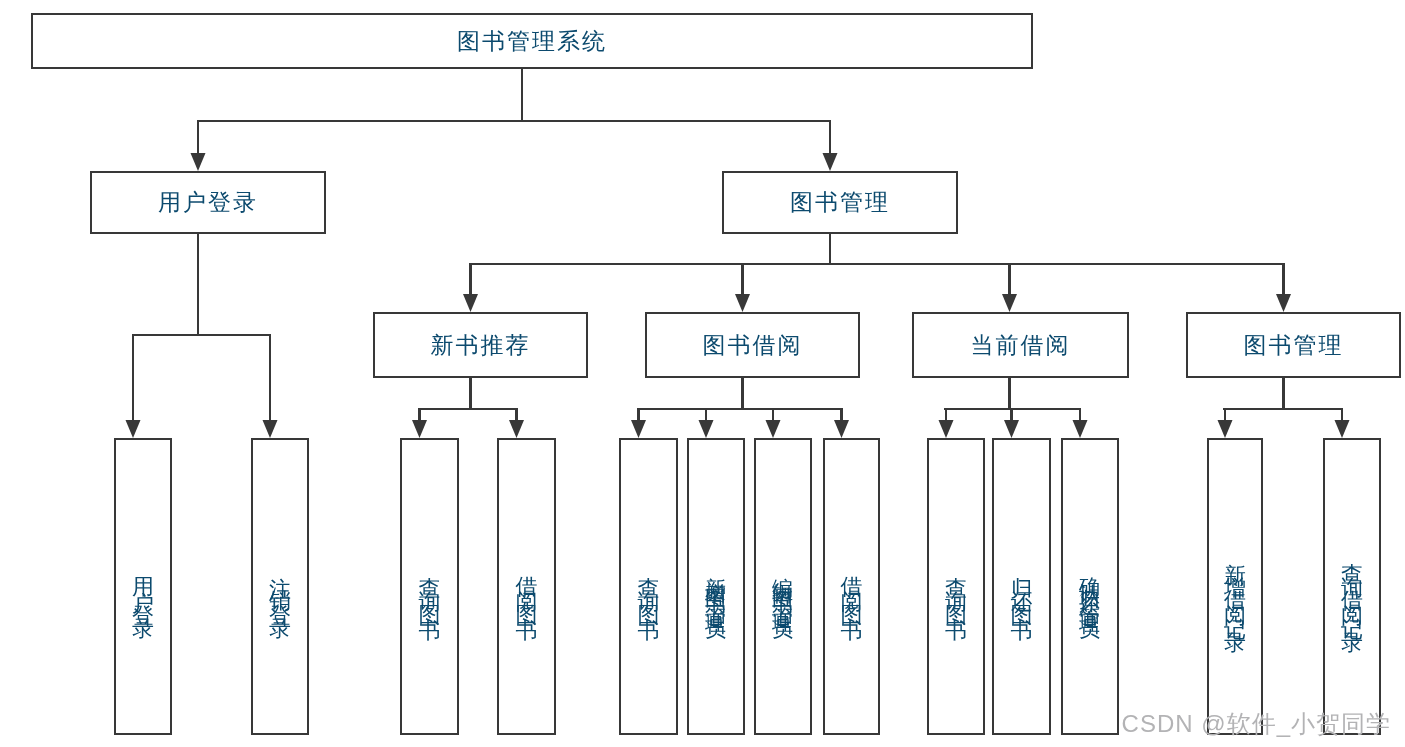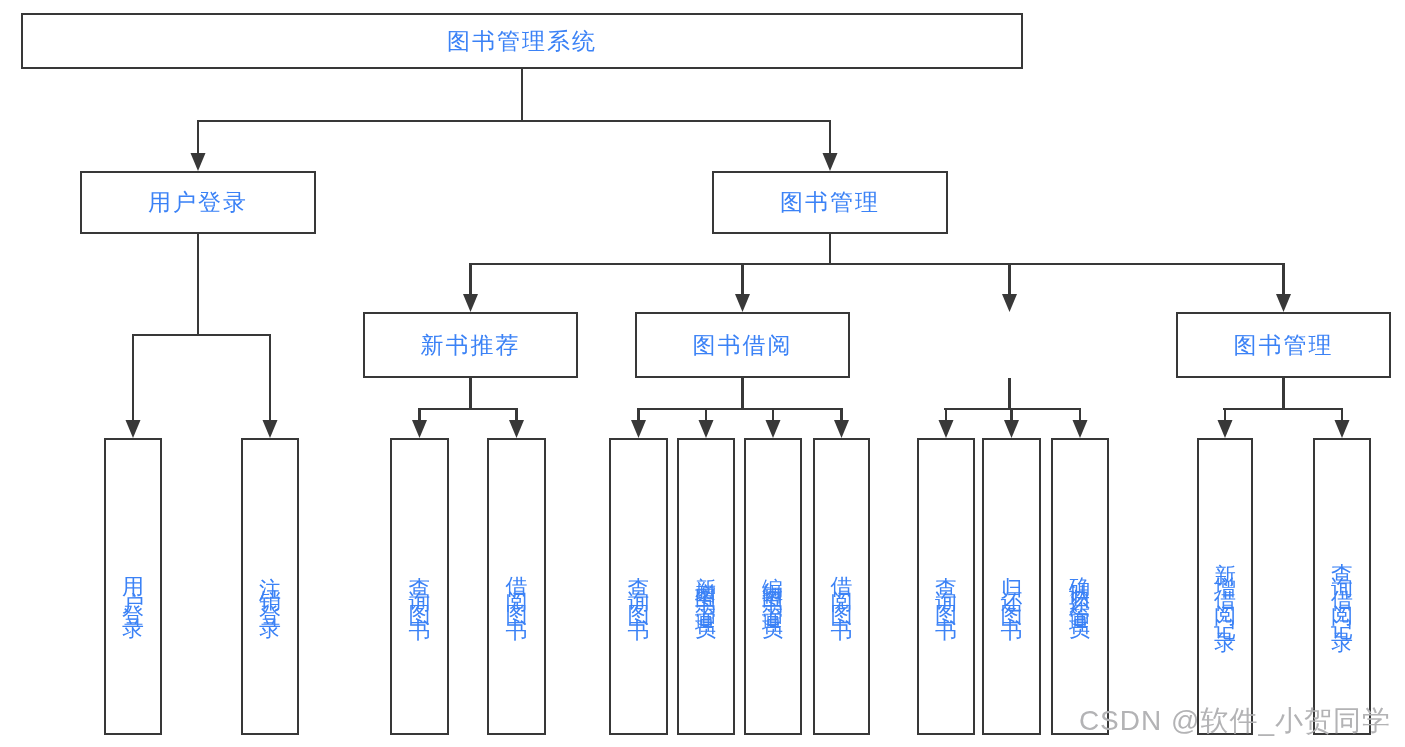--- a/index.html
+++ b/index.html
@@ -10,22 +10,23 @@
     font-family:"Liberation Sans","DejaVu Sans",sans-serif;
     overflow:hidden;
   }
   #connectors{position:absolute;left:0;top:0;}
   .box{
     position:absolute;
     box-sizing:border-box;
     border:2.5px solid #383838;
     background:#ffffff;
     display:flex;align-items:center;justify-content:center;
-    color:#3b82f6;
+    color:#0c4a6e;
     text-align:center;
+    margin-left:10px;
   }
   .h{font-size:23px;letter-spacing:2px;white-space:nowrap;}
   .v{
     writing-mode:vertical-rl;
     text-orientation:mixed;
     font-size:22px;
     letter-spacing:14px;
     line-height:1;
   }
   .v.tight{font-size:21px;letter-spacing:6px;}
@@ -52,21 +53,21 @@
   #b-g4-0{left:917px;top:438px;width:58px;height:297px;}
   #b-g4-1{left:982px;top:438px;width:59px;height:297px;}
   #b-g4-2{left:1051px;top:438px;width:58px;height:297px;}
   #b-g5-0{left:1197px;top:438px;width:56px;height:297px;}
   #b-g5-1{left:1313px;top:438px;width:58px;height:297px;}
 
   #watermark{
     position:absolute;
     right:14px;bottom:7px;
     color:#b3b3b5;
-    font-size:28px;
+    font-size:24px;
     letter-spacing:1px;
     white-space:nowrap;
     margin-left:40px;
   }
   .ln{stroke:#383838;stroke-width:2.5;fill:none;}
   .arr{fill:#383838;stroke:none;}
 </style>
 </head>
 <body>
 
@@ -132,20 +133,23 @@
   <div class="box h" id="b-l3-0">
     <span>新书推荐</span>
   </div>
 
   <div class="box h" id="b-bookmgmt">
     <span>图书管理</span>
   </div>
   <div class="box h" id="b-l3-1">
     <span>图书借阅</span>
   </div>
+  <div class="box h" id="b-l3-2">
+    <span>当前借阅</span>
+  </div>
   <div class="box h" id="b-l3-3">
     <span>图书管理</span>
   </div>
 
   <div class="box v" id="b-g1-0">
     <span>用户登录</span>
   </div>
   <div class="box v" id="b-g1-1">
     <span>注销登录</span>
   </div>

